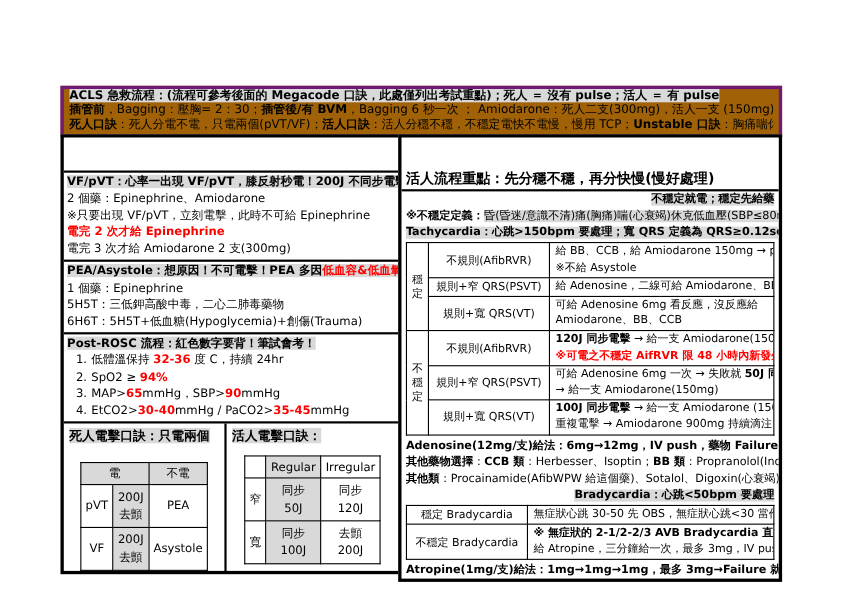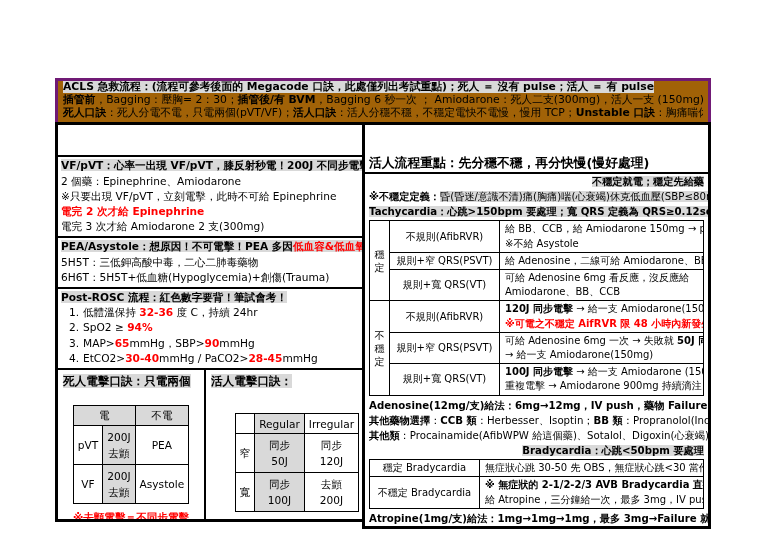--- a/index.html
+++ b/index.html
@@ -22,29 +22,29 @@
               border-bottom:2px solid #000;white-space:nowrap;overflow:hidden;margin-top:28px;}
   .sect{border-bottom:2px solid #000;padding:1px 0 2px;}
   .line{font-size:10.6px;line-height:15.2px;padding:0 3px;white-space:nowrap;overflow:hidden;}
   .rline{font-size:10.2px;line-height:15px;padding:0 4px;white-space:nowrap;overflow:hidden;text-align:right;}
   .numline{display:flex;}
   .numline .n{width:22px;padding-left:8px;box-sizing:border-box;}
   
   .bottom-split{display:flex;flex:1;}
   .sub{box-sizing:border-box;padding:3px 3px;display:flex;flex-direction:column;align-items:center;}
   .sub.first{width:148px;border-right:2px solid #000;}
-  .sub.second{flex:1;align-items:flex-end;}
+  .sub.second{flex:1;}
   .subhead{font-size:11.6px;line-height:16px;font-weight:bold;align-self:flex-start;padding-left:2px;}
   table{border-collapse:collapse;}
   td{border:1.6px solid #000;font-size:10.6px;text-align:center;padding:1px 4px;}
   .gray{background:#d9d9d9}
   .shock td{height:17px;}
   .shock .two{height:36px;line-height:16px;}
   .shock-dead{margin-top:16px;}
-  .shock-live{margin-top:24px;}
+  .shock-live{margin-top:10px;}
   .note{font-size:10.6px;margin-top:7px;white-space:nowrap;}
   
   .tachy{width:calc(100% - 8px);margin:1px 4px 2px;table-layout:fixed;}
   .tachy td{font-size:10px;padding:0 3px;overflow:hidden;white-space:nowrap;}
   .tachy .glabel{width:15px;white-space:normal;word-break:break-all;line-height:13px;padding:0 2px;}
   .tachy .cond{width:103px;}
   .tachy .tx{text-align:left;line-height:14.2px;padding:1px 5px;}
   
   .brady{width:calc(100% - 8px);margin:1px 4px 2px;table-layout:fixed;}
   .brady td{font-size:10px;overflow:hidden;white-space:nowrap;padding:0 3px;}
@@ -75,41 +75,42 @@
         <div class="sect">
           <div class="line"><span class="hl b">VF/pVT：心率一出現 VF/pVT，膝反射秒電！200J 不同步電擊</span></div>
           <div class="line">2 個藥：Epinephrine、Amiodarone</div>
           <div class="line">※只要出現 VF/pVT，立刻電擊，此時不可給 Epinephrine</div>
           <div class="line red b">電完 2 次才給 Epinephrine</div>
           <div class="line">電完 3 次才給 Amiodarone 2 支(300mg)</div>
         </div>
 
         <div class="sect">
           <div class="line"><span class="hl b"><span>PEA/Asystole：想原因！不可電擊！PEA 多因</span><span class="red">低血容&amp;低血氧</span></span></div>
+          <div class="line">1 個藥：Epinephrine</div>
           <div class="line">5H5T：三低鉀高酸中毒，二心二肺毒藥物</div>
           <div class="line">6H6T：5H5T+低血糖(Hypoglycemia)+創傷(Trauma)</div>
         </div>
 
         <div class="sect">
           <div class="line"><span class="hl b">Post-ROSC 流程：紅色數字要背！筆試會考！</span></div>
           <div class="line numline">
               <span class="n">1.</span>
               <span><span>低體溫保持 </span><span class="red b">32-36</span><span> 度 C，持續 24hr</span></span>
             </div>
           <div class="line numline">
               <span class="n">2.</span>
               <span><span>SpO2 ≥ </span><span class="red b">94%</span><span></span></span>
             </div>
           <div class="line numline">
               <span class="n">3.</span>
               <span><span>MAP&gt;</span><span class="red b">65</span><span>mmHg，SBP&gt;</span><span class="red b">90</span><span>mmHg</span></span>
             </div>
           <div class="line numline">
               <span class="n">4.</span>
-              <span><span>EtCO2&gt;</span><span class="red b">30-40</span><span>mmHg / PaCO2&gt;</span><span class="red b">28-45</span><span>mmHg</span></span>
+              <span><span>EtCO2&gt;</span><span class="red b">30-40</span><span>mmHg / PaCO2&gt;</span><span class="red b">35-45</span><span>mmHg</span></span>
             </div>
         </div>
 
         <div class="bottom-split">
           <div class="sub first">
             <div class="subhead"><span class="hl">死人電擊口訣：只電兩個</span></div>
             <table class="shock shock-dead">
               <tbody>
                   <tr>
                 <td colspan="2" class="gray">電</td>

